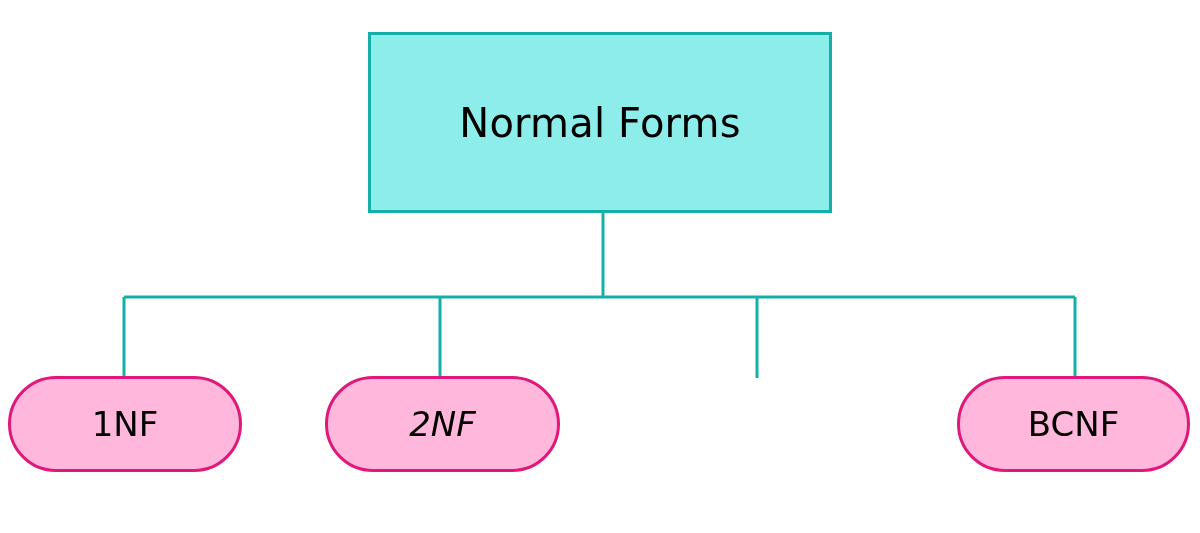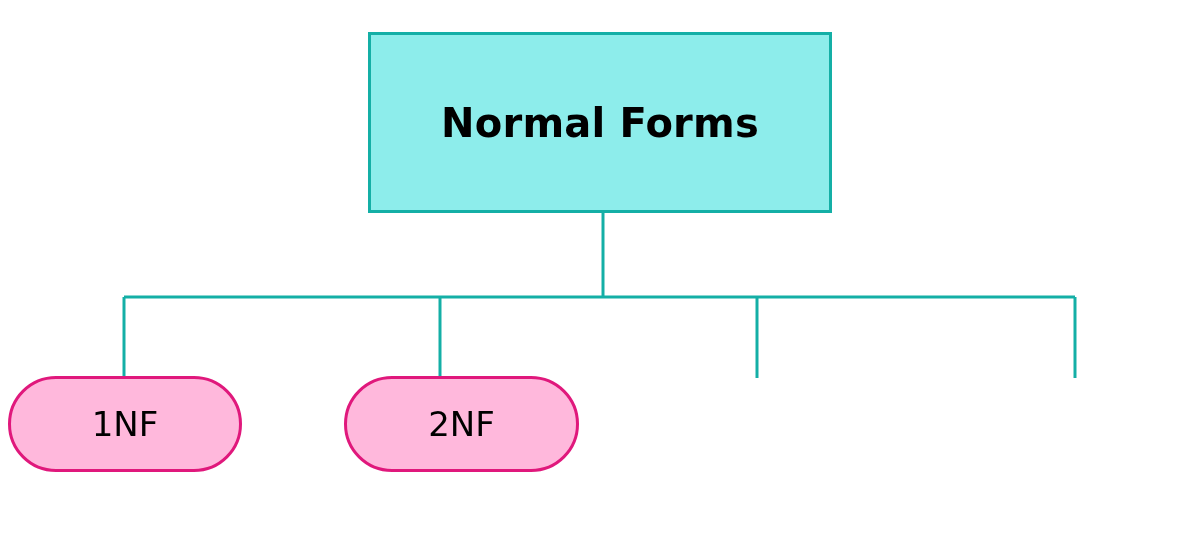--- a/index.html
+++ b/index.html
@@ -36,21 +36,21 @@
     box-sizing: border-box;
     background: #8DEDEB;
     border: 3px solid #14AFA6;
     display: flex;
     align-items: center;
     justify-content: center;
   }
   .root-label {
     font-family: "DejaVu Sans", sans-serif;
     font-size: 40px;
-    font-weight: bold;
+    font-weight: normal;
     color: #000000;
     letter-spacing: 0.2px;
     white-space: nowrap;
   }
 
   
   .leaf-node {
     position: absolute;
     top: 376px;
     height: 96px;
@@ -65,21 +65,21 @@
   }
   .leaf-label {
     font-family: "DejaVu Sans", sans-serif;
     font-size: 34px;
     font-weight: normal;
     color: #000000;
     white-space: nowrap;
   }
 
   .leaf-1nf  { left: 8px;   width: 234px; }
-  .leaf-2nf  { left: 344px; width: 235px; }
+  .leaf-2nf  { left: 325px; width: 235px; font-style: italic; }
   .leaf-3nf  { left: 640px; width: 237px; }
   .leaf-bcnf { left: 957px; width: 233px; }
 </style>
 </head>
 <body>
 
 <div id="canvas">
 
   <svg id="edge-layer" viewBox="0 0 1200 533" width="1200" height="533" xmlns="http://www.w3.org/2000/svg">
     <g fill="none" stroke="#14AFA6" stroke-width="3" stroke-linecap="butt">
@@ -101,14 +101,17 @@
 
   <div class="leaf-node leaf-1nf">
     <span class="leaf-label">1NF</span>
   </div>
 
   <div class="leaf-node leaf-2nf">
     <span class="leaf-label">2NF</span>
   </div>
 
 
+  <div class="leaf-node leaf-bcnf">
+    <span class="leaf-label">BCNF</span>
+  </div>
 
 </div>
 
 </body></html>

